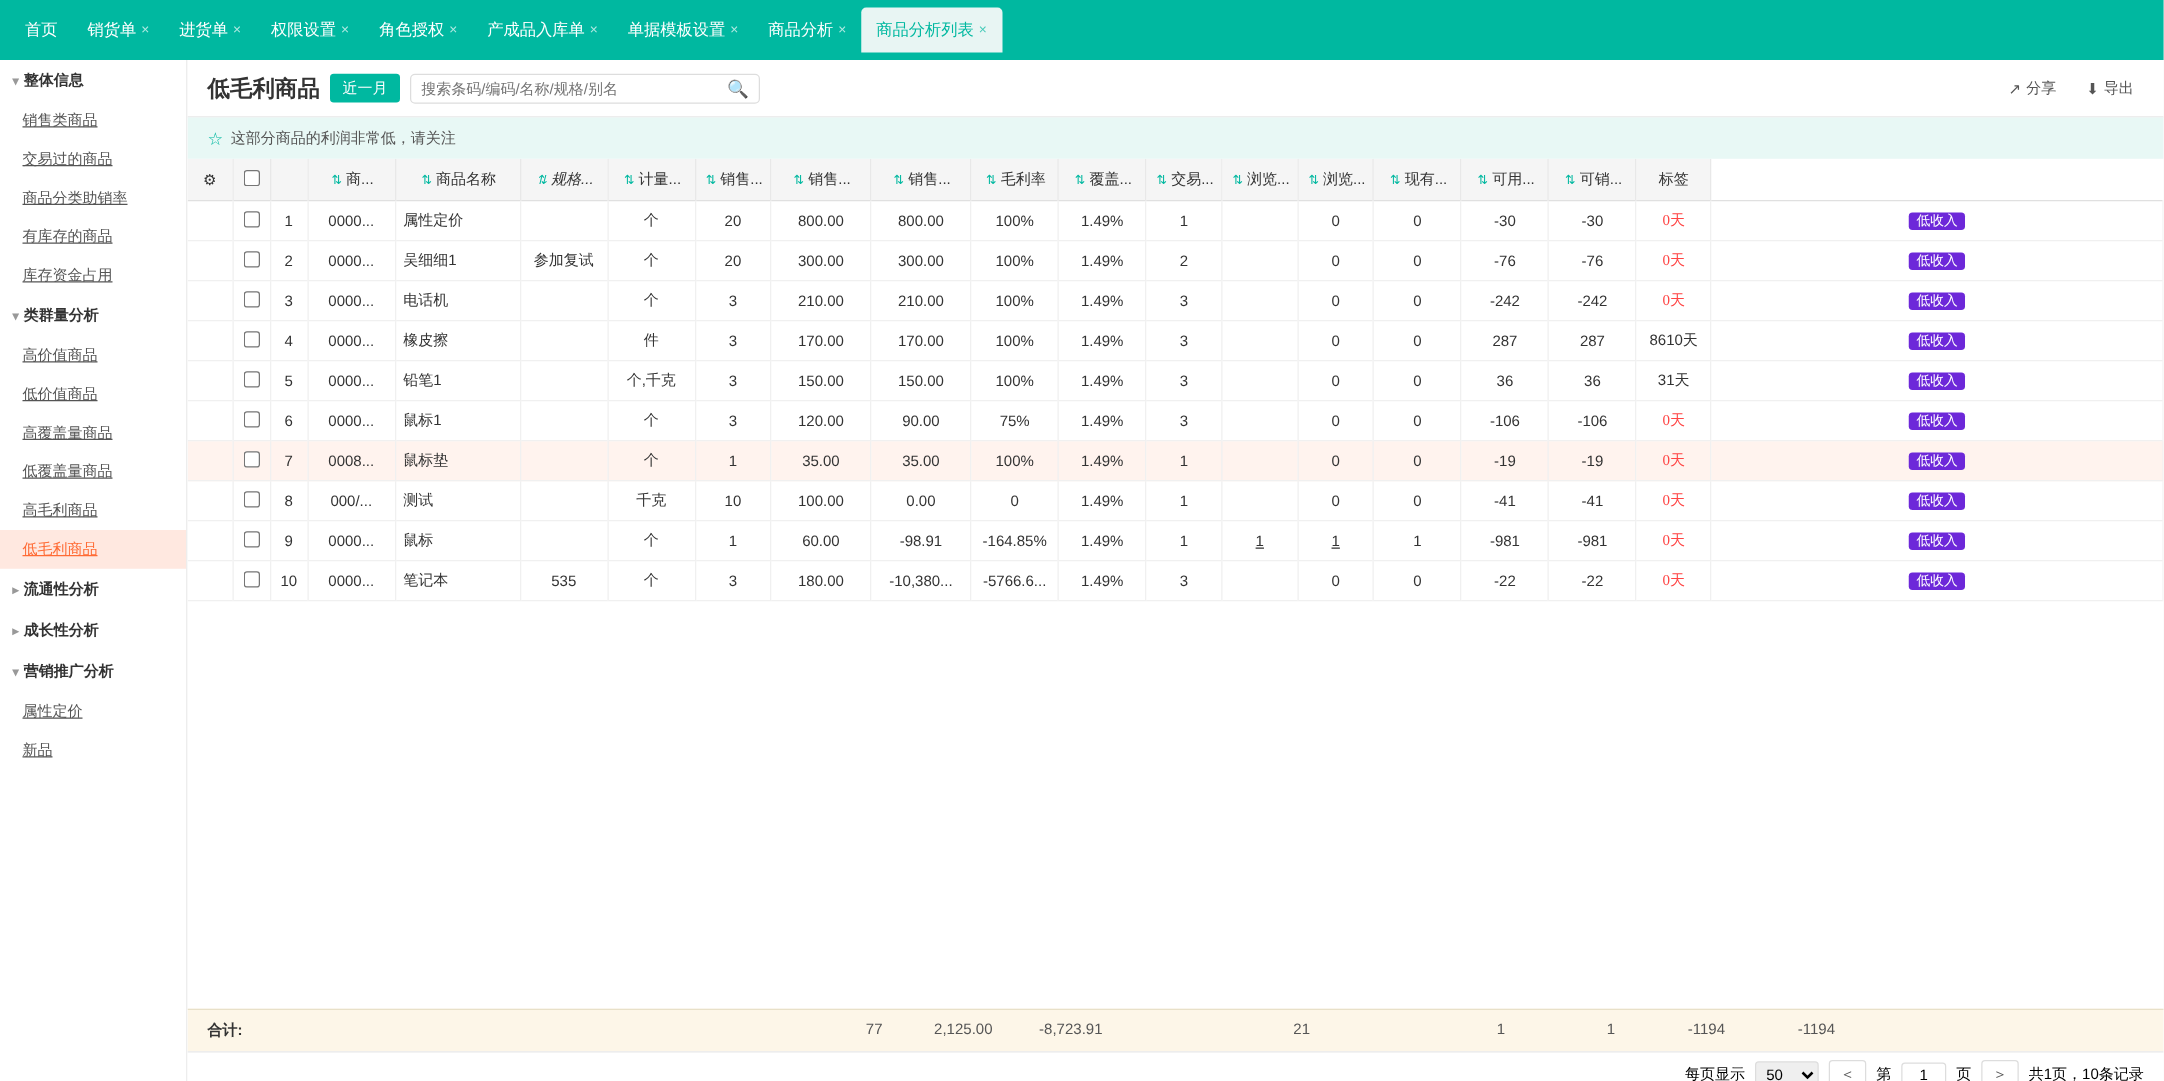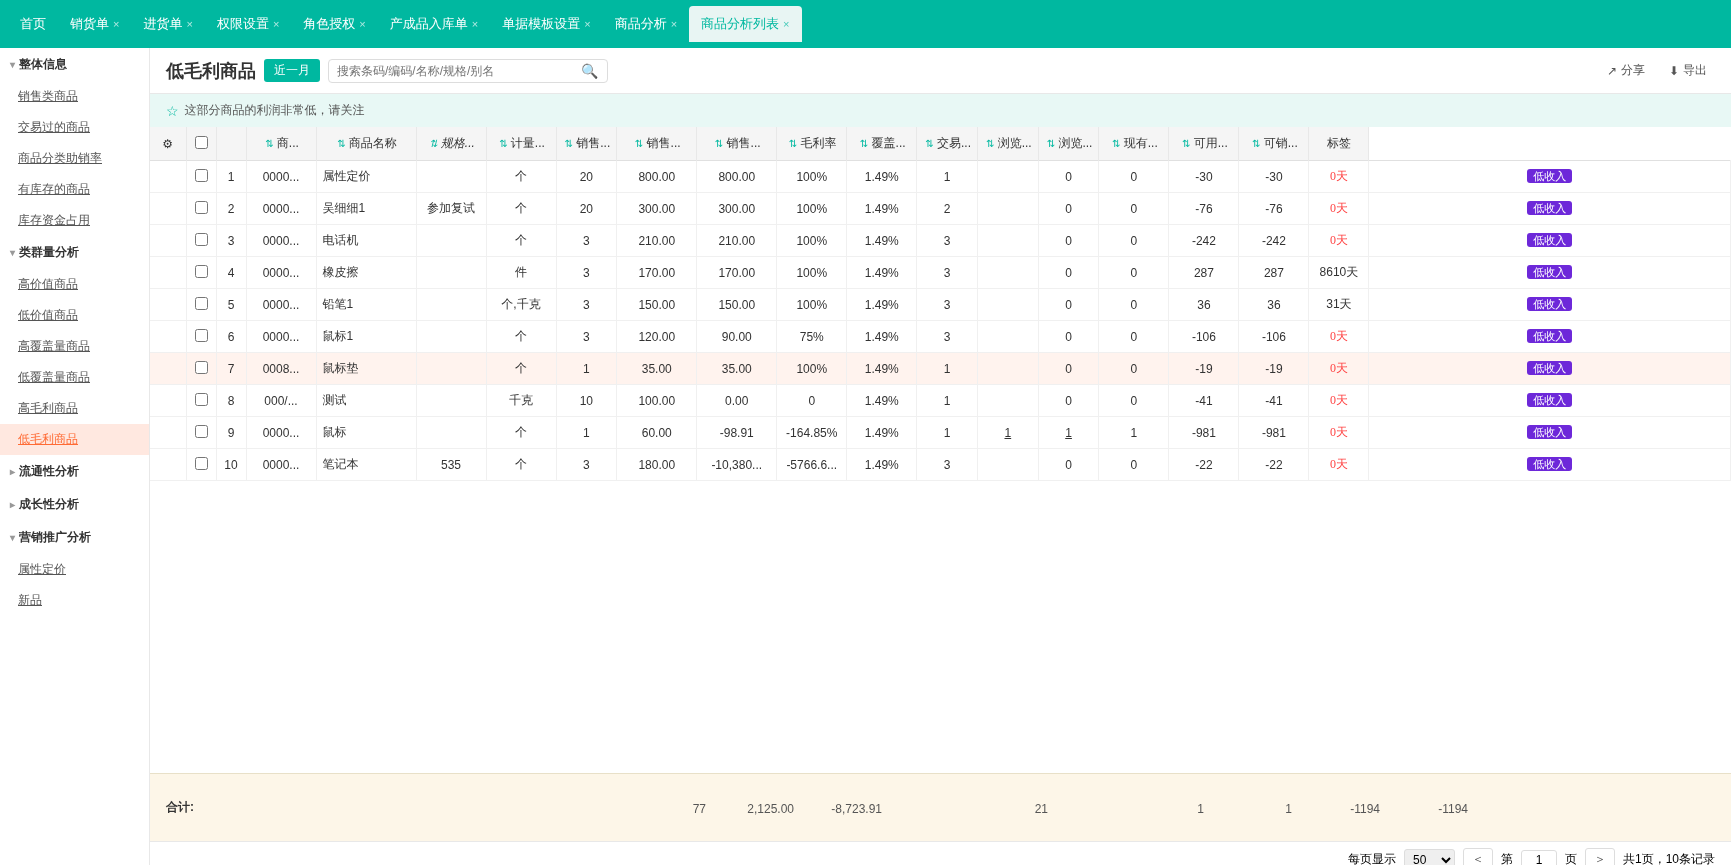--- a/index.html
+++ b/index.html
@@ -182,23 +182,23 @@
       border-radius: 3px;
       padding: 1px 6px;
       font-size: 11px;
     }
     .underline { text-decoration: underline; color: #333; }
 
     
     .table-footer {
       background: #fdf6e8;
       border-top: 1px solid #e8e0c8;
-      padding: 25px 16px;
-      display: flex;
-      align-items: flex-end;
+      padding: 8px 16px;
+      display: flex;
+      align-items: flex-start;
       gap: 8px;
       font-size: 12px;
       color: #555;
     }
     .footer-label { font-weight: bold; color: #333; }
     .footer-cell {
       min-width: 80px;
       text-align: right;
     }
 

